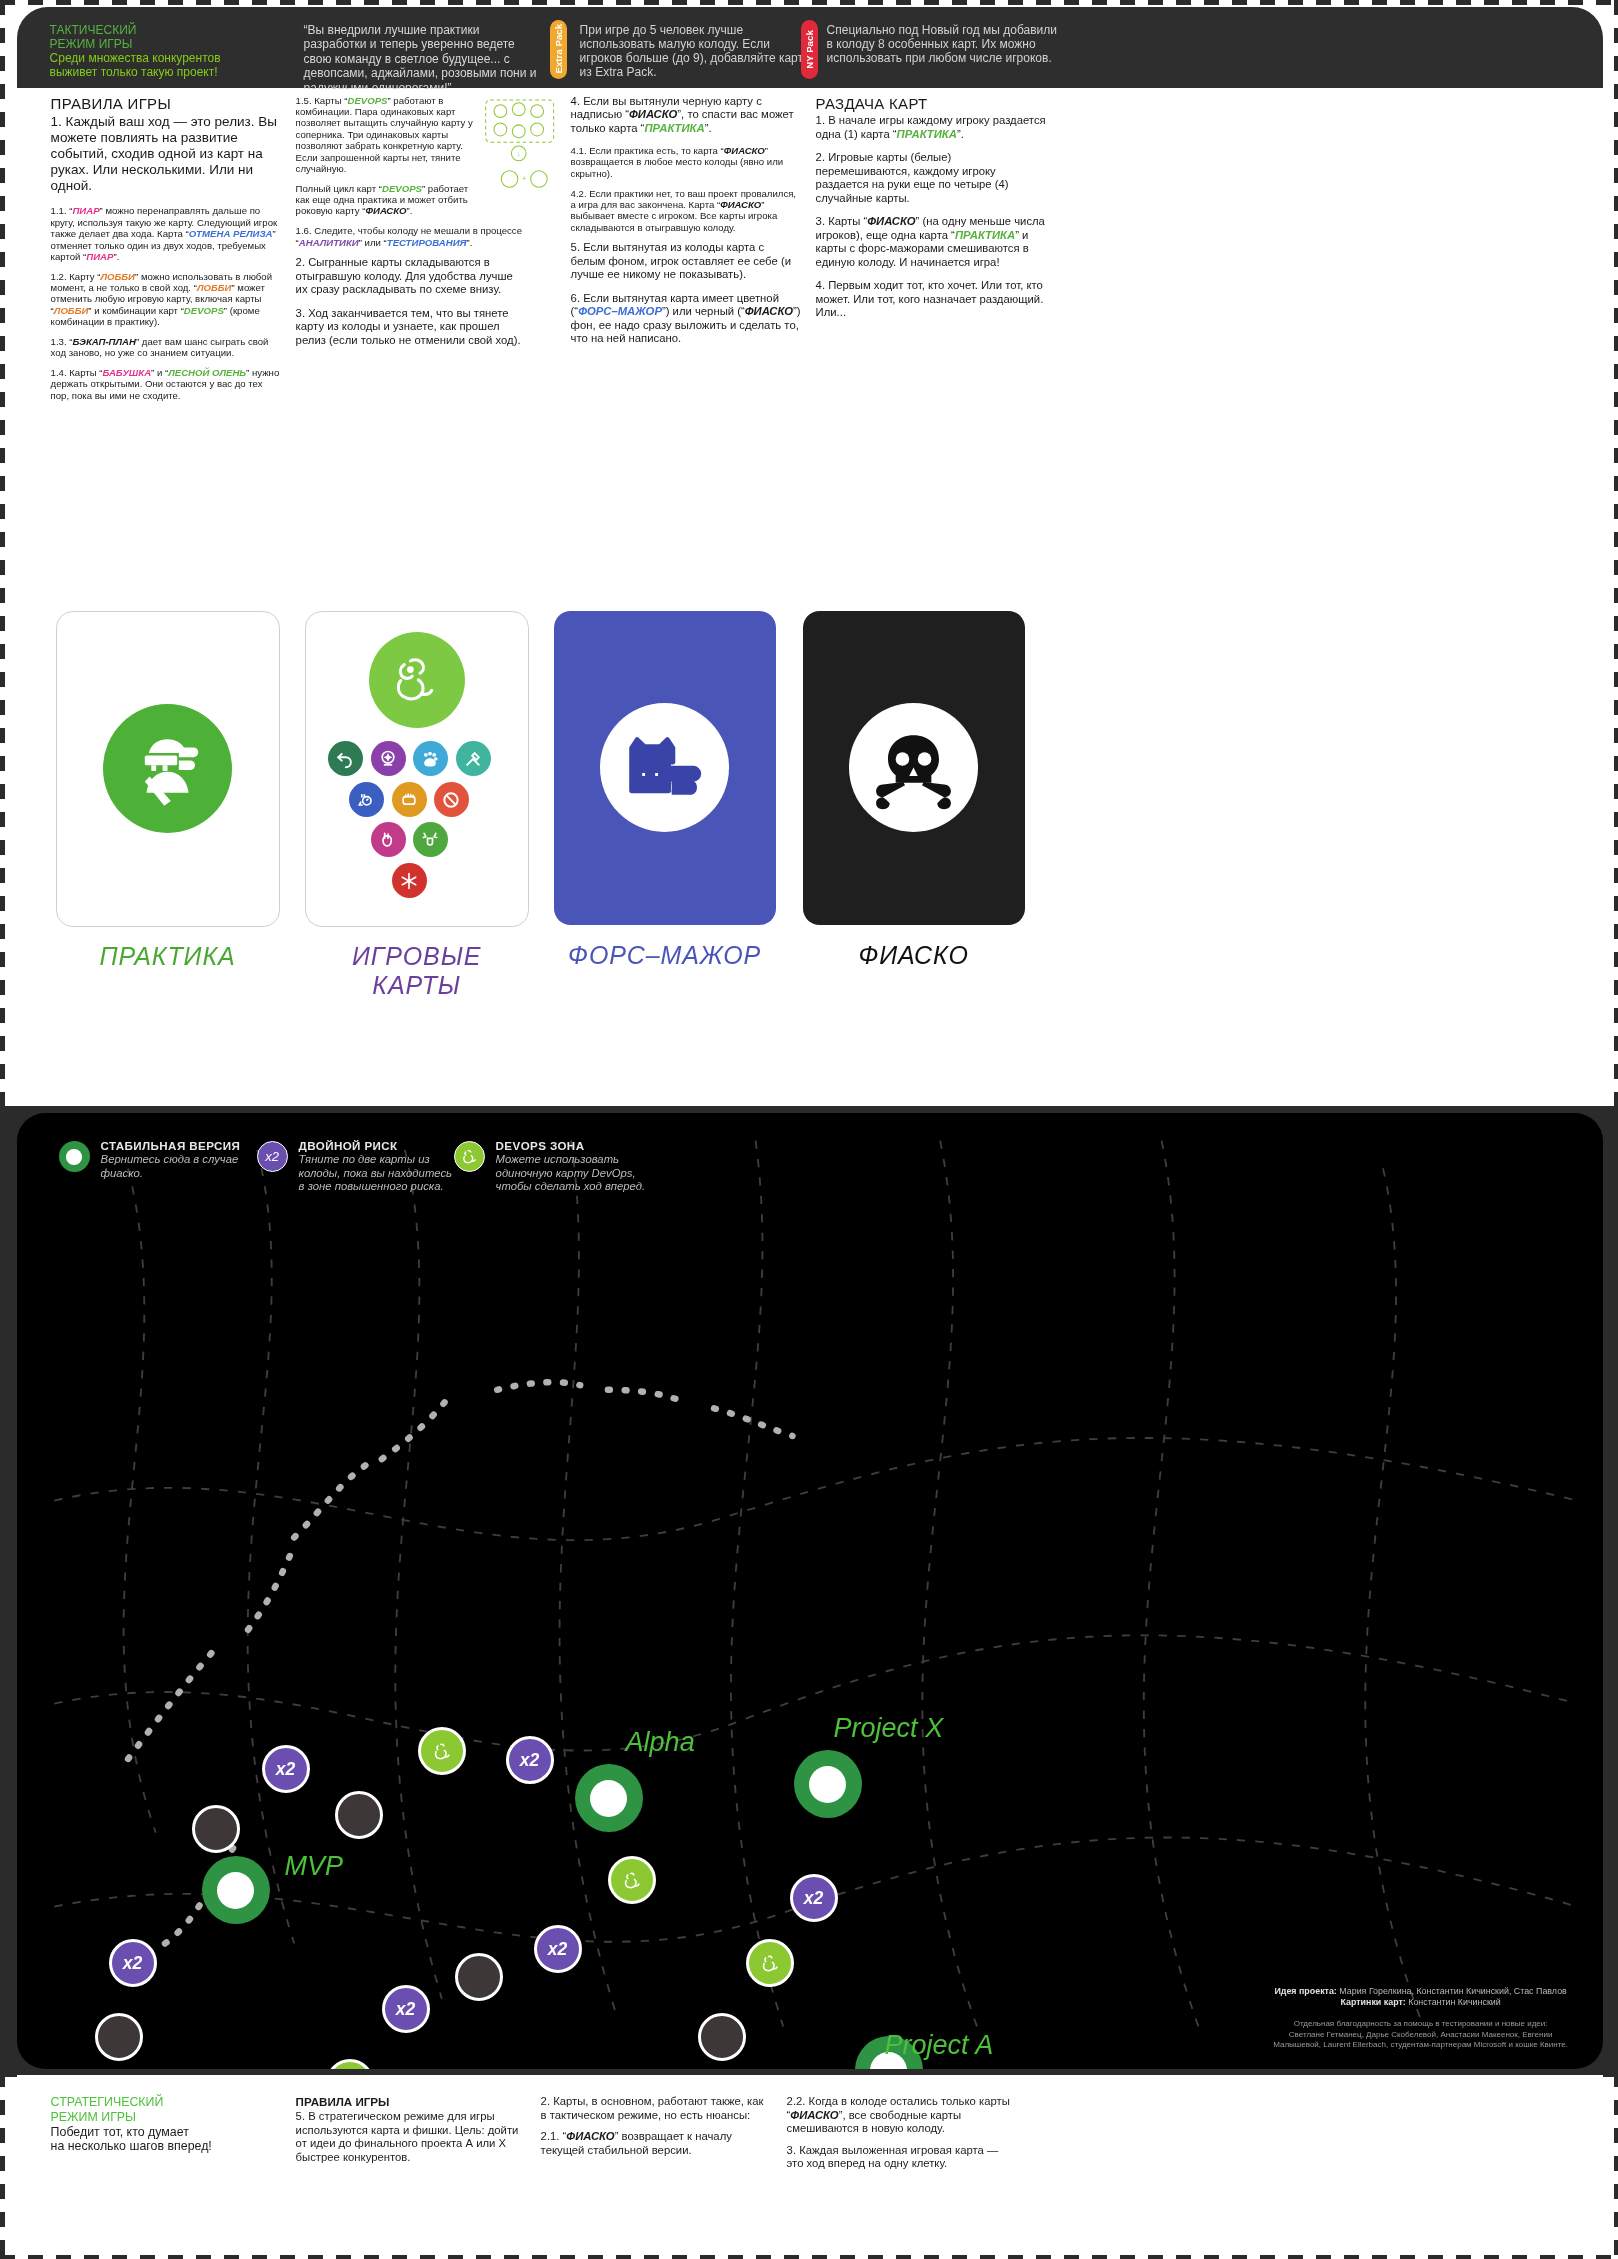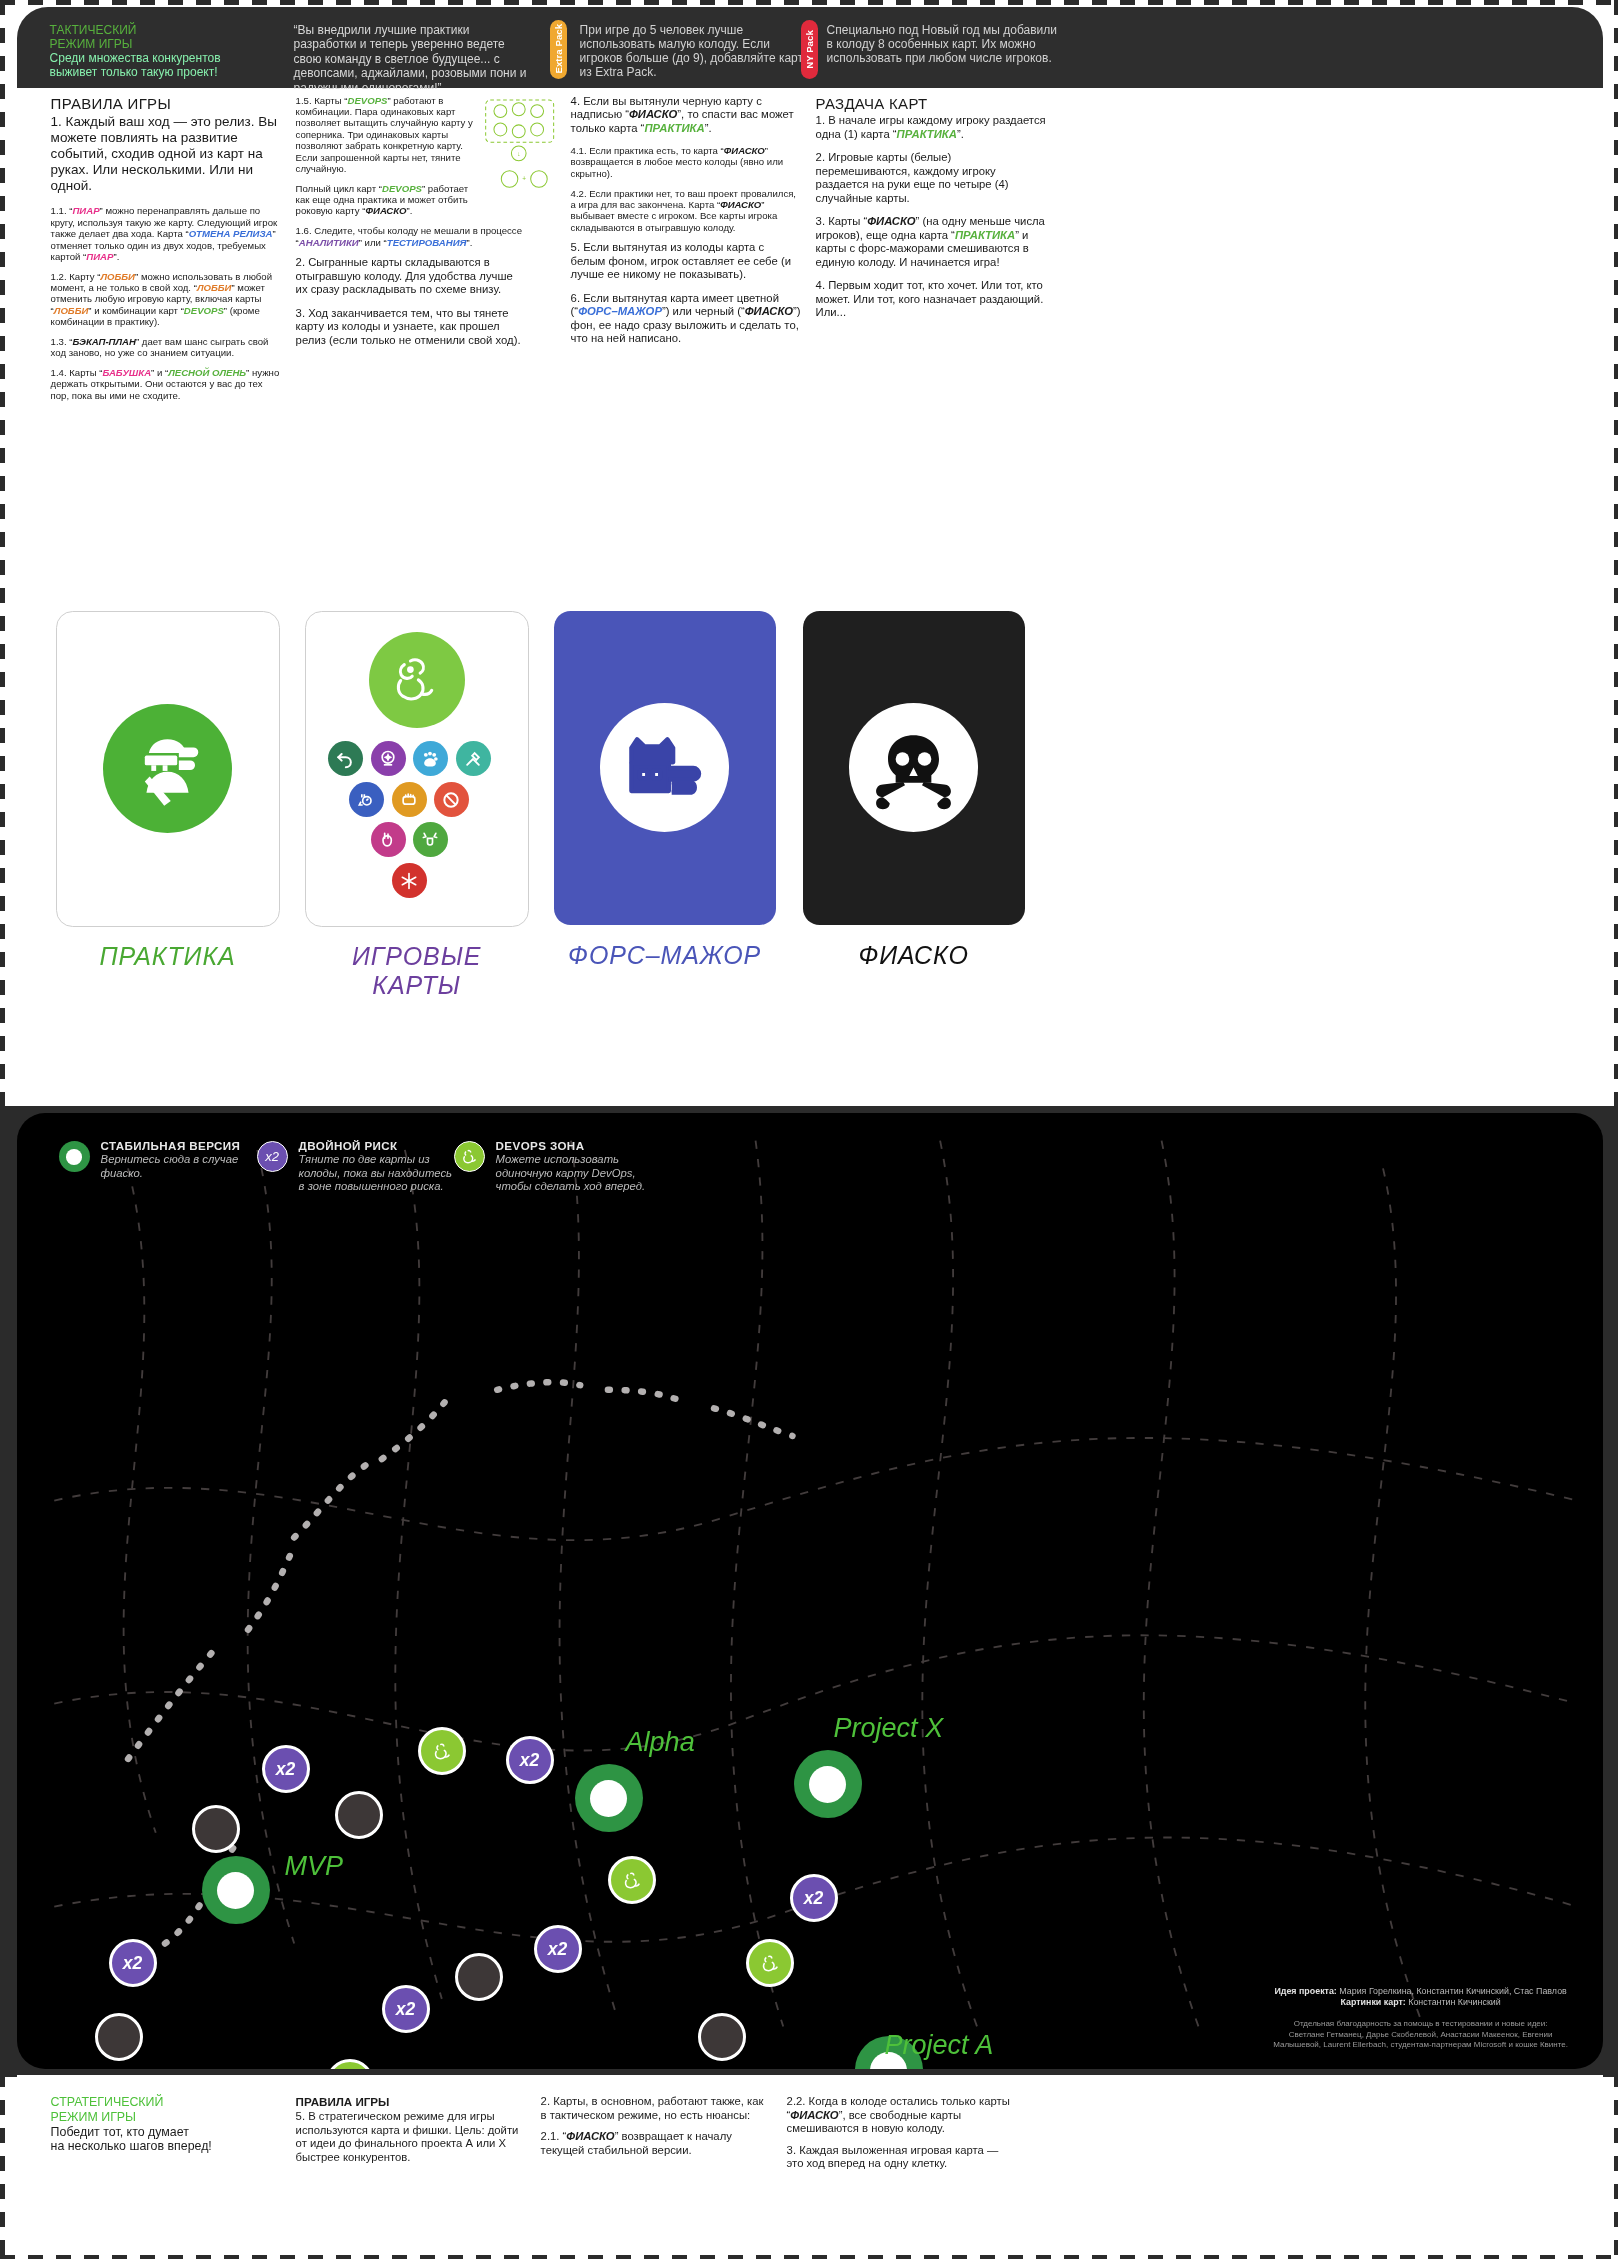--- a/index.html
+++ b/index.html
@@ -7,21 +7,21 @@
   .page{position:relative;width:1619px;height:2259px;overflow:hidden;background:#ffffff;}
 
   
   .perf{position:absolute;background-image:repeating-linear-gradient(90deg,#2b2b2b 0 14.8px,transparent 14.8px 28px);height:4.6px;left:0;right:0;}
   .perf.v{background-image:repeating-linear-gradient(180deg,#2b2b2b 0 14.8px,transparent 14.8px 28px);width:4.6px;height:auto;top:0;bottom:0;}
 
   
   .top-dark{position:absolute;left:16.6px;top:7.4px;width:1586px;height:81px;background:#2e2e2e;border-radius:31px 31px 0 0;}
   .hdr-block{position:absolute;top:15.7px;color:#d2d2d2;font-size:12px;line-height:14px;}
   .hdr-title{color:#57b13d;font-weight:400;}
-  .hdr-sub{color:#86efac;}
+  .hdr-sub{color:#84cc16;}
   .hdr-quote{font-size:12px;line-height:14.4px;color:#d7d7d7;}
   .pill{position:absolute;width:17.5px;height:59px;border-radius:9.2px;top:13px;}
   .pill span{display:block;transform:rotate(-90deg);transform-origin:center;white-space:nowrap;font-size:9.7px;font-weight:700;color:#fff;position:absolute;left:50%;top:50%;margin-left:-24px;margin-top:-5.5px;width:48px;text-align:center;}
   .pill.extra{background:#f0a830;}
   .pill.ny{background:#e02a3c;}
 
   
   .rules{position:absolute;left:16.6px;top:89px;width:1586px;height:1015px;background:#fff;}
   .col{position:absolute;top:5.5px;color:#1c1c1c;}
   .col h3{font-size:15px;font-weight:400;margin:0 0 2.8px 0;letter-spacing:0.3px;color:#1a1a1a;}
@@ -91,21 +91,21 @@
   <div class="perf v" style="left:0;"></div>
   <div class="perf v" style="left:1614px;"></div>
 
   <div class="top-dark">
     <div class="hdr-block" style="left:33px;width:231px;">
       <div class="hdr-title">ТАКТИЧЕСКИЙ</div>
       <div class="hdr-title">РЕЖИМ ИГРЫ</div>
       <div class="hdr-sub">Среди множества конкурентов</div>
       <div class="hdr-sub">выживет только такую проект!</div>
     </div>
-    <div class="hdr-block hdr-quote" style="left:277px;width:240px;">“Вы внедрили лучшие практики  разработки и теперь уверенно ведете свою команду в светлое будущее... с девопсами, аджайлами, розовыми пони и радужными единорогами!”</div>
+    <div class="hdr-block hdr-quote" style="left:287px;width:240px;">“Вы внедрили лучшие практики  разработки и теперь уверенно ведете свою команду в светлое будущее... с девопсами, аджайлами, розовыми пони и радужными единорогами!”</div>
 
     <div class="pill extra" style="left:533px;">
       <span>Extra Pack</span>
     </div>
     <div class="hdr-block" style="left:563px;width:233px;">При игре до 5 человек лучше использовать малую колоду. Если игроков больше (до 9), добавляйте карты из Extra Pack.</div>
 
     <div class="pill ny" style="left:784px;">
       <span>NY Pack</span>
     </div>
     <div class="hdr-block" style="left:810px;width:240px;">Специально под Новый год мы добавили в колоду 8 особенных карт. Их можно использовать при любом числе игроков.</div>

